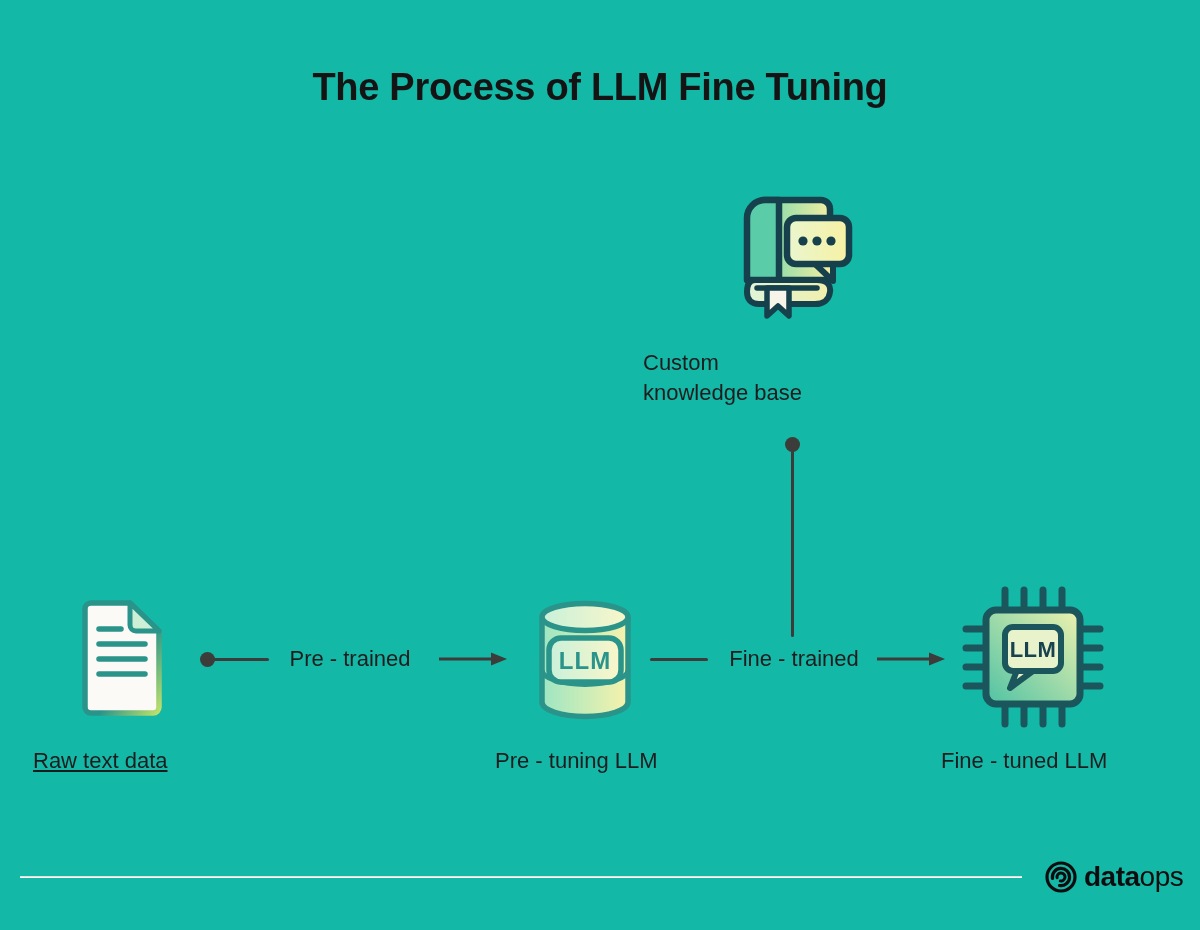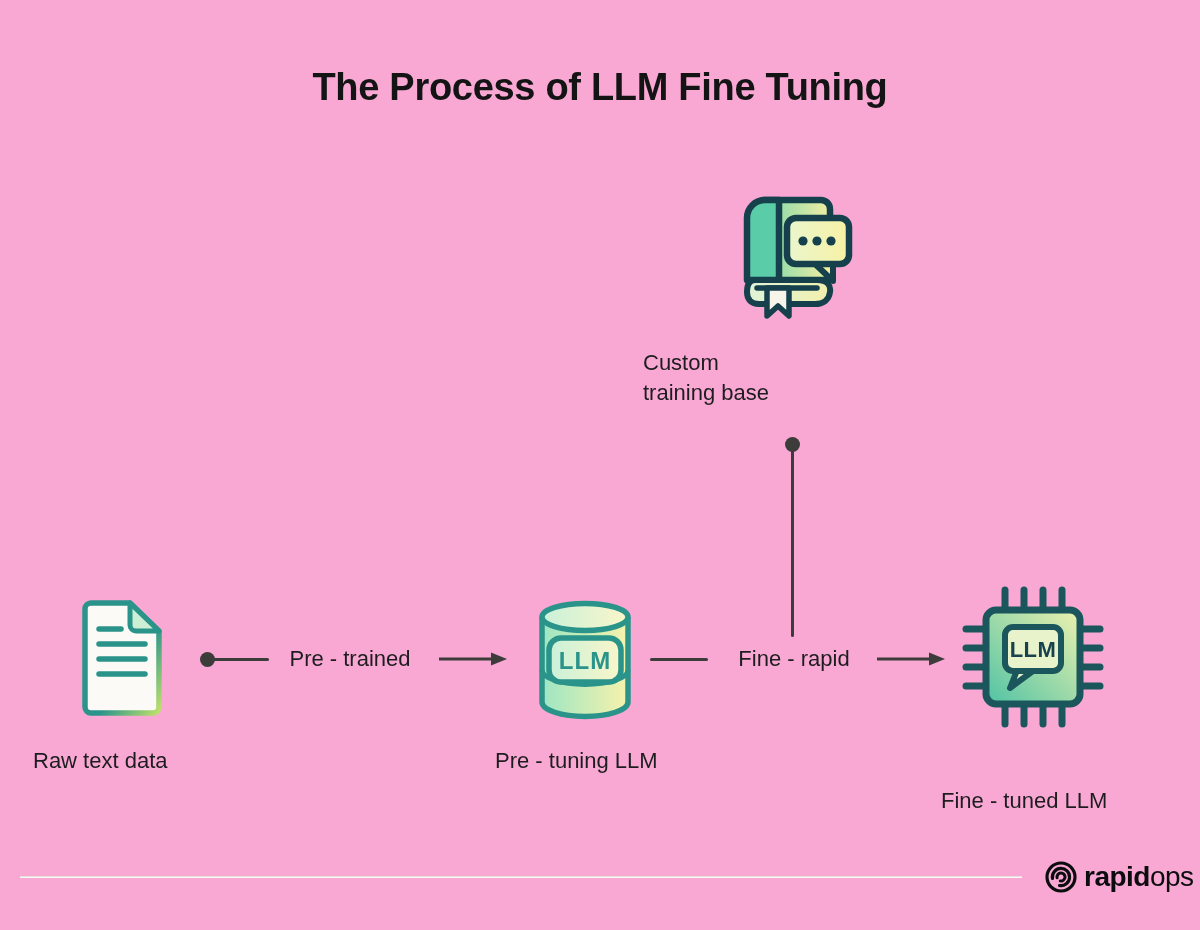--- a/index.html
+++ b/index.html
@@ -1,19 +1,19 @@
 <!DOCTYPE html>
 <html><head>
 <meta charset="utf-8">
 <style>
   html,body{margin:0;padding:0;}
   body{background:#e8e6e2;font-family:"Liberation Sans", sans-serif;}
   .canvas{
     position:relative;width:1200px;height:930px;margin:0 auto;
-    background:#f9a8d4;overflow:hidden;
+    background:#14b8a6;overflow:hidden;
   }
   .title{
     position:absolute;top:66px;left:0;width:100%;
     text-align:center;font-size:38px;font-weight:600;color:#141414;
     letter-spacing:-0.3px;margin:0;
   }
   .node-label{
     position:absolute;text-align:left;font-size:22px;font-weight:500;
     color:#1D1D1F;line-height:30px;
   }
@@ -77,21 +77,21 @@
 
       <path d="M100,73 L100,91 L81,73 Z" fill="#F2EDA0" stroke="#15404C" stroke-width="6" stroke-linejoin="round"></path>
       <rect x="54" y="28" width="62" height="46" rx="9" fill="url(#bubbleGrad)" stroke="#15404C" stroke-width="6.5"></rect>
       <circle cx="70" cy="51" r="4.6" fill="#15404C"></circle>
       <circle cx="84" cy="51" r="4.6" fill="#15404C"></circle>
       <circle cx="98" cy="51" r="4.6" fill="#15404C"></circle>
     </svg>
   </div>
   <div class="node-label" style="left:643px;top:348px;width:300px;">
     <span>Custom</span><br>
-    <span>training base</span>
+    <span>knowledge base</span>
   </div>
 
   <div class="dot" style="left:785px;top:437px;"></div>
   <div class="v-line" style="left:791px;top:450px;height:187px;"></div>
 
   <div class="icon" style="left:75px;top:598px;width:90px;height:120px;">
     <svg width="90" height="120" viewBox="0 0 90 120">
       <defs>
         <linearGradient id="docEdge" x1="0" y1="0" x2="1" y2="1">
           <stop offset="0" stop-color="#2A948A"></stop>
@@ -106,21 +106,21 @@
       <path d="M16,5 H55 L84,33 V109 a6,6 0 0 1 -6,6 H16 a6,6 0 0 1 -6,-6 V11 a6,6 0 0 1 6,-6 Z" fill="#FBFAF7" stroke="url(#docEdge)" stroke-width="5.5" stroke-linejoin="round"></path>
       <path d="M55,5 V27 a6,6 0 0 0 6,6 H84 Z" fill="#CDEFD6" stroke="#2A948A" stroke-width="5" stroke-linejoin="round"></path>
       <path d="M24,31 H46" stroke="#2A948A" stroke-width="5.5" stroke-linecap="round"></path>
       <path d="M24,46 H70" stroke="#2A948A" stroke-width="5.5" stroke-linecap="round"></path>
       <path d="M24,61 H70" stroke="#2A948A" stroke-width="5.5" stroke-linecap="round"></path>
       <path d="M24,76 H70" stroke="#2A948A" stroke-width="5.5" stroke-linecap="round"></path>
       <path d="M24,91 H70" stroke="url(#docLine)" stroke-width="5.5" stroke-linecap="round"></path>
       <path d="M24,105 H62" stroke="url(#docLine)" stroke-width="5.5" stroke-linecap="round"></path>
     </svg>
   </div>
-  <div class="node-label" style="left:33px;top:746px;width:200px;">Raw text data</div>
+  <div class="node-label" style="left:33px;top:746px;width:200px;text-decoration:underline;">Raw text data</div>
 
   <div class="dot" style="left:200px;top:652px;"></div>
   <div class="h-line" style="left:209px;top:658px;width:60px;"></div>
 
   <div class="edge-label" style="left:270px;top:646px;width:160px;">Pre - trained</div>
 
   <div class="arrow" style="left:438px;top:651px;">
     <svg width="70" height="16" viewBox="0 0 70 16">
       <line x1="1" y1="8" x2="55" y2="8" stroke="#3C3C3A" stroke-width="3"></line>
       <polygon points="53,1.5 69,8 53,14.5" fill="#3C3C3A"></polygon>
@@ -143,21 +143,21 @@
       <path d="M5,70 A43,14.5 0 0 0 91,70" fill="none" stroke="#2A948A" stroke-width="5"></path>
       <ellipse cx="48" cy="17" rx="43" ry="13.5" fill="url(#cylLight)" stroke="#2A948A" stroke-width="5.5"></ellipse>
       <rect x="12" y="38" width="72" height="44" rx="12" fill="url(#cylLight)" stroke="#2A948A" stroke-width="5.5"></rect>
       <text x="48" y="69" text-anchor="middle" font-size="24" font-weight="700" fill="#2A948A" letter-spacing="1" font-family="Liberation Sans, sans-serif">LLM</text>
     </svg>
   </div>
   <div class="node-label" style="left:495px;top:746px;width:200px;">Pre - tuning LLM</div>
 
   <div class="h-line" style="left:650px;top:658px;width:58px;"></div>
 
-  <div class="edge-label" style="left:714px;top:646px;width:160px;">Fine - rapid</div>
+  <div class="edge-label" style="left:714px;top:646px;width:160px;">Fine - trained</div>
 
   <div class="arrow" style="left:876px;top:651px;">
     <svg width="70" height="16" viewBox="0 0 70 16">
       <line x1="1" y1="8" x2="55" y2="8" stroke="#3C3C3A" stroke-width="3"></line>
       <polygon points="53,1.5 69,8 53,14.5" fill="#3C3C3A"></polygon>
     </svg>
   </div>
 
   <div class="icon" style="left:958px;top:582px;width:150px;height:150px;">
     <svg width="150" height="150" viewBox="0 0 150 150">
@@ -172,28 +172,28 @@
         <path d="M47,122 V142 M66,122 V142 M85,122 V142 M104,122 V142"></path>
         <path d="M8,47 H28 M8,66 H28 M8,85 H28 M8,104 H28"></path>
         <path d="M122,47 H142 M122,66 H142 M122,85 H142 M122,104 H142"></path>
       </g>
       <rect x="28" y="28" width="94" height="94" rx="10" fill="url(#chipGrad)" stroke="#1A565C" stroke-width="7"></rect>
       <path d="M60,86 L52,106 L79,86 Z" fill="#E9F3CB" stroke="#1A565C" stroke-width="6" stroke-linejoin="round"></path>
       <rect x="47" y="45" width="56" height="44" rx="8" fill="#E9F3CB" stroke="#1A565C" stroke-width="6"></rect>
       <text x="75" y="75" text-anchor="middle" font-size="22" font-weight="700" fill="#17424E" letter-spacing="0.5" font-family="Liberation Sans, sans-serif">LLM</text>
     </svg>
   </div>
-  <div class="node-label" style="left:941px;top:746px;width:200px;margin-top:40px;">Fine - tuned LLM</div>
+  <div class="node-label" style="left:941px;top:746px;width:200px;">Fine - tuned LLM</div>
 
   <div class="divider"></div>
 
   <div class="brand">
     <span style="display:inline-flex;">
       <svg width="36" height="36" viewBox="0 0 36 36" fill="none">
         <circle cx="18" cy="18" r="14" stroke="#0D0D0F" stroke-width="3.2"></circle>
         <path d="M9.5,19.5 A8.6,8.6 0 1 1 16.5,26.5" stroke="#0D0D0F" stroke-width="3.2" stroke-linecap="round"></path>
         <path d="M14.1,18.7 A4,4 0 1 1 17.3,21.9" stroke="#0D0D0F" stroke-width="3" stroke-linecap="round"></path>
       </svg>
     </span>
-    <span class="brand-text"><span class="b">rapid</span><span class="l">ops</span></span>
+    <span class="brand-text"><span class="b">data</span><span class="l">ops</span></span>
   </div>
 
 </div>
 
 </body></html>

